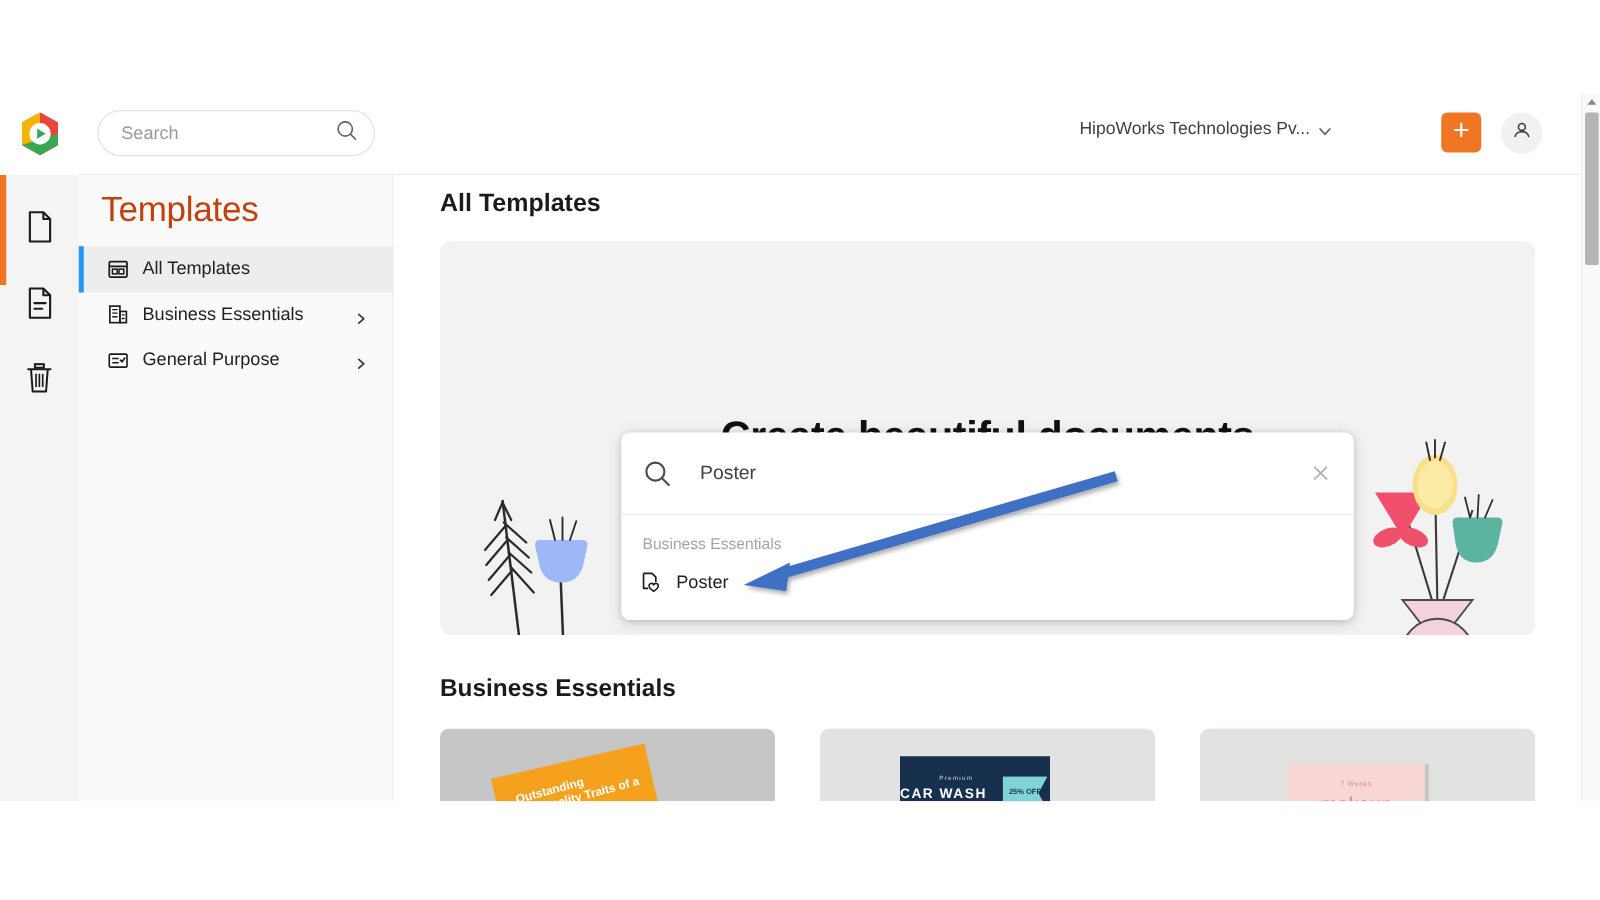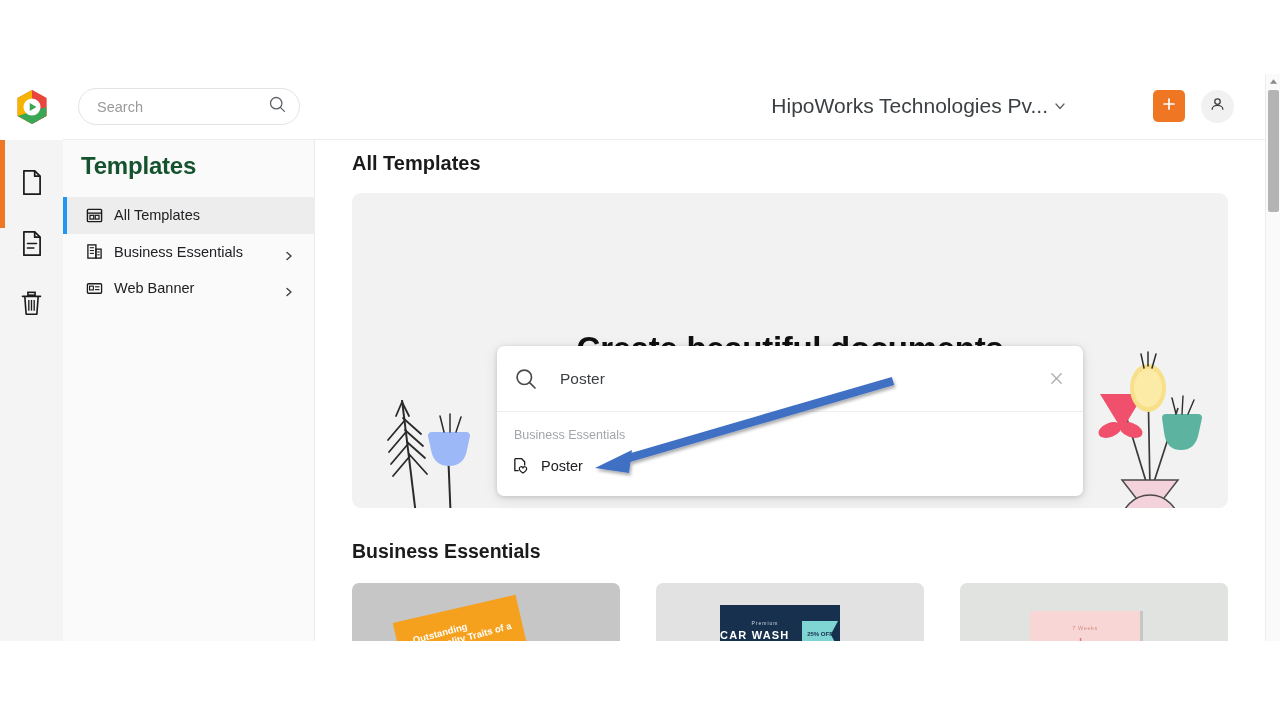--- a/index.html
+++ b/index.html
@@ -33,21 +33,21 @@
     background: #fff;
     display: flex; align-items: center;
     padding: 0 12px 0 18px;
   }
   .searchbox .ph {
     flex: 1; font-size: 14.5px; color: #9a9a9a;
     font-family: "Liberation Sans", sans-serif;
   }
   .org-name {
     position: absolute; right: 232px; top: 94px;
-    font-size: 21px; color: #3c4043;
+    font-size: 14px; color: #3c4043;
     white-space: nowrap;
   }
   .org-caret {
     position: absolute; right: 214px; top: 98px;
     width: 12px; height: 12px;
   }
   .add-btn {
     position: absolute; left: 1153px; top: 90px;
     width: 32px; height: 32px;
     background: #ef7622; border-radius: 5px;
@@ -81,21 +81,21 @@
 
   
   .sidebar {
     position: absolute; left: 63px; top: 140px;
     width: 252px; height: 501px;
     background: #fafafa;
     border-right: 1px solid #ececec;
   }
   .sidebar-title {
     position: absolute; left: 18px; top: 12px;
-    font-size: 24px; font-weight: bold; color: #14532d;
+    font-size: 28px; font-weight: normal; color: #c2410c;
     letter-spacing: -0.2px;
   }
   .nav { position: absolute; left: 0; top: 57px; width: 252px; }
   .nav-item {
     position: relative;
     height: 36.5px;
     display: flex; align-items: center;
     padding-left: 23px;
     cursor: pointer;
   }
@@ -413,37 +413,37 @@
           </svg>
         </span>
         <span class="nav-label">Business Essentials</span>
         <span class="nav-chev">
           <svg viewBox="0 0 10 10" width="10" height="10">
             <polyline points="3,1.5 7,5 3,8.5" fill="none" stroke="#3c4043" stroke-width="1.4" stroke-linecap="round" stroke-linejoin="round"></polyline>
           </svg>
         </span>
       </div>
 
-
       <div class="nav-item">
         <span class="nav-icon">
           <svg viewBox="0 0 18 18" width="17" height="17">
-            <rect x="1.5" y="4" width="15" height="10" fill="none" stroke="#1b1b1b" stroke-width="1.4" rx="1"></rect>
-            <rect x="3.8" y="6.5" width="4" height="4" fill="none" stroke="#1b1b1b" stroke-width="1.2"></rect>
-            <line x1="9.5" y1="7.2" x2="14.3" y2="7.2" stroke="#1b1b1b" stroke-width="1.2"></line>
-            <line x1="9.5" y1="10.2" x2="14.3" y2="10.2" stroke="#1b1b1b" stroke-width="1.2"></line>
+            <rect x="1.5" y="3.5" width="15" height="11" fill="none" stroke="#1b1b1b" stroke-width="1.4" rx="1"></rect>
+            <line x1="4" y1="7.2" x2="9.5" y2="7.2" stroke="#1b1b1b" stroke-width="1.2"></line>
+            <line x1="4" y1="10.8" x2="9.5" y2="10.8" stroke="#1b1b1b" stroke-width="1.2"></line>
+            <polyline points="11,8.6 12.4,10 14.6,6.8" fill="none" stroke="#1b1b1b" stroke-width="1.4" stroke-linecap="round" stroke-linejoin="round"></polyline>
           </svg>
         </span>
-        <span class="nav-label">Web Banner</span>
+        <span class="nav-label">General Purpose</span>
         <span class="nav-chev">
           <svg viewBox="0 0 10 10" width="10" height="10">
             <polyline points="3,1.5 7,5 3,8.5" fill="none" stroke="#3c4043" stroke-width="1.4" stroke-linecap="round" stroke-linejoin="round"></polyline>
           </svg>
         </span>
       </div>
+
 
 
     </div>
   </div>
 
   <div class="main">
 
     <div class="page-title">All Templates</div>
 
     <div class="hero">

